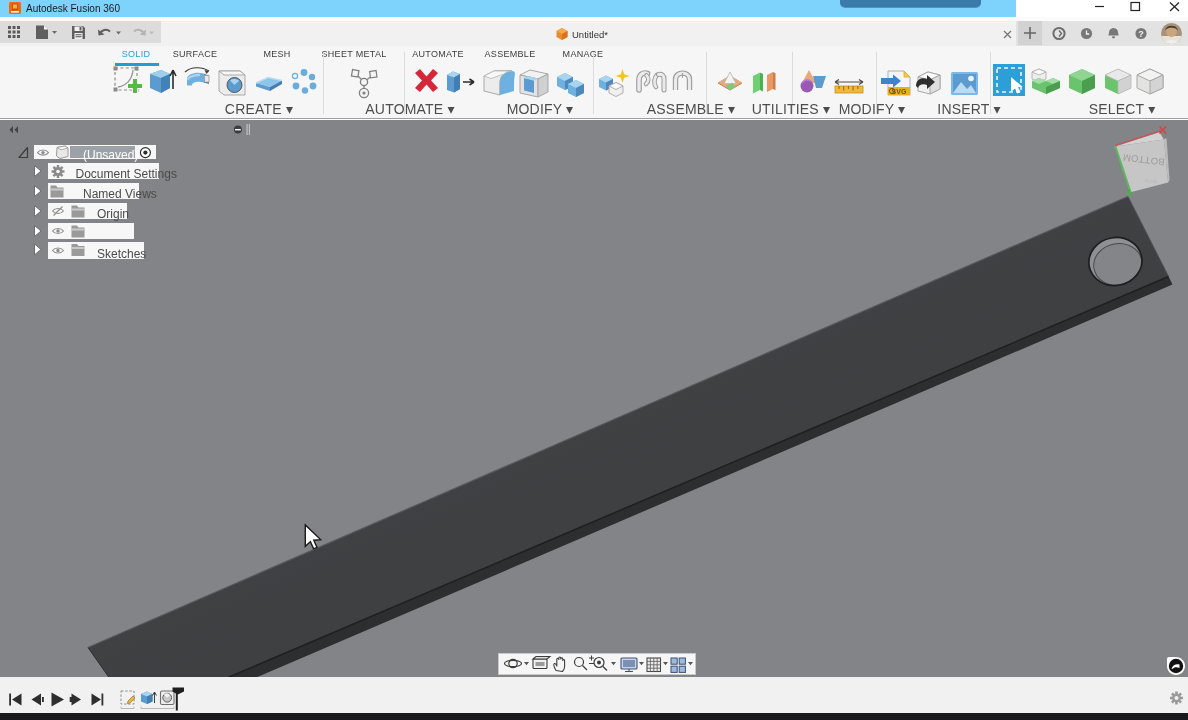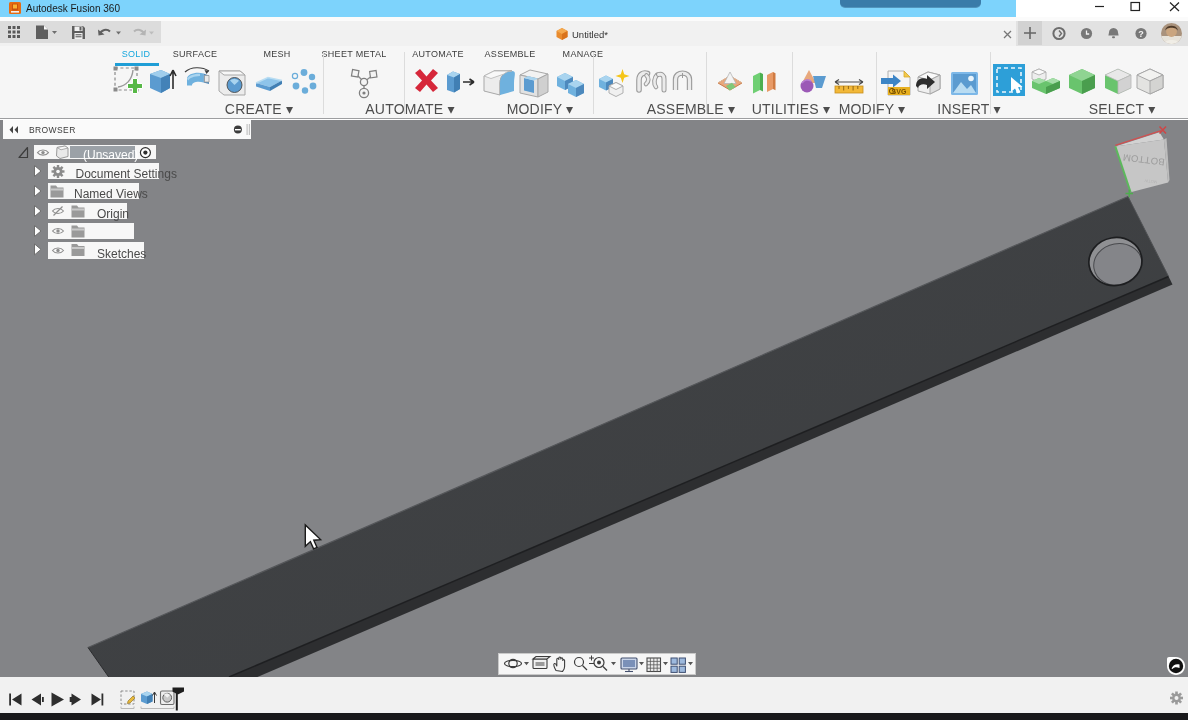--- a/index.html
+++ b/index.html
@@ -425,39 +425,36 @@
         <text transform="translate(1151,60) rotate(187)" font-size="4" fill="#b4b4b4" text-anchor="middle" font-family="Liberation Sans">MOTW</text>
         <line x1="1115.3" y1="26.4" x2="1130.6" y2="72.2" stroke="#5cb85c" stroke-width="2"></line>
         <line x1="1115.3" y1="25.4" x2="1161.1" y2="10.6" stroke="#d05050" stroke-width="1.5"></line>
         <path d="M1159.5 6.5 L1166 13.5 M1166 6.5 L1159.5 13.5" stroke="#d04545" stroke-width="1.5"></path>
         <path d="M1125.5 73.5 L1133 73.5 M1129.2 69.8 L1129.2 77.3" stroke="#4cae4c" stroke-width="1.3"></path>
       </g>
 
       <path d="M305.3 404.9 l0 21.4 l5.1 -4.7 l3.2 7.3 l3.4 -1.5 l-3.2 -7.2 l6.8 -0.6 Z" fill="#ffffff" stroke="#1a1a1a" stroke-width="1.4" stroke-linejoin="miter"></path>
     </svg>
 
-    <div id="bheader">
-        <span id="btext">BROWSER</span>
-      </div>
     <svg class="abs" style="left:0;top:0" width="260" height="20" viewBox="0 0 260 20">
       <path d="M13 6 L9.5 9.7 L13 13.4 Z" fill="#444"></path>
       <path d="M18 6 L14.5 9.7 L18 13.4 Z" fill="#444"></path>
       <circle cx="237.9" cy="9.6" r="4" fill="#3c3c3c"></circle>
       <rect x="235" y="9" width="5.8" height="1.4" fill="#fff"></rect>
       <rect x="246.5" y="4" width="1.2" height="11" fill="#c2c2c2"></rect>
       <rect x="248.8" y="4" width="1.2" height="11" fill="#c2c2c2"></rect>
     </svg>
 
     <div class="brow" style="left:34px;top:25px;width:122px;height:14px"></div>
     <div class="abs" style="left:70px;top:25.6px;width:65px;height:12.8px;background:#9ba1a7"></div>
     <div class="btxt" style="left:83px;top:27.5px;color:#fff">(Unsaved)</div>
     <div class="brow" style="left:47.7px;top:42.6px;width:111px;height:16.5px"></div>
     <div class="btxt" style="left:75.5px;top:46.5px">Document Settings</div>
     <div class="brow" style="left:47.7px;top:62.5px;width:91px;height:16.5px"></div>
-    <div class="btxt" style="left:74px;top:66.5px">Named Views</div>
+    <div class="btxt" style="left:83px;top:66.5px">Named Views</div>
     <div class="brow" style="left:47.7px;top:82.5px;width:79px;height:16.5px"></div>
     <div class="btxt" style="left:97px;top:86.5px">Origin</div>
     <div class="brow" style="left:47.7px;top:102.5px;width:86px;height:16.5px"></div>
     <div class="btxt" style="left:97px;top:121px">Bodies</div>
     <div class="brow" style="left:47.7px;top:122.4px;width:96px;height:16.5px"></div>
     <div class="btxt" style="left:97px;top:126.5px">Sketches</div>
     <svg class="abs" style="left:0;top:0" width="200" height="145" viewBox="0 0 200 145">
 
       <g transform="translate(0,20)">
       <path d="M19 17.5 L27.5 17.5 L27.5 7.5 Z" fill="#85868a" stroke="#3c3c3c" stroke-width="1.2" stroke-linejoin="round"></path>

